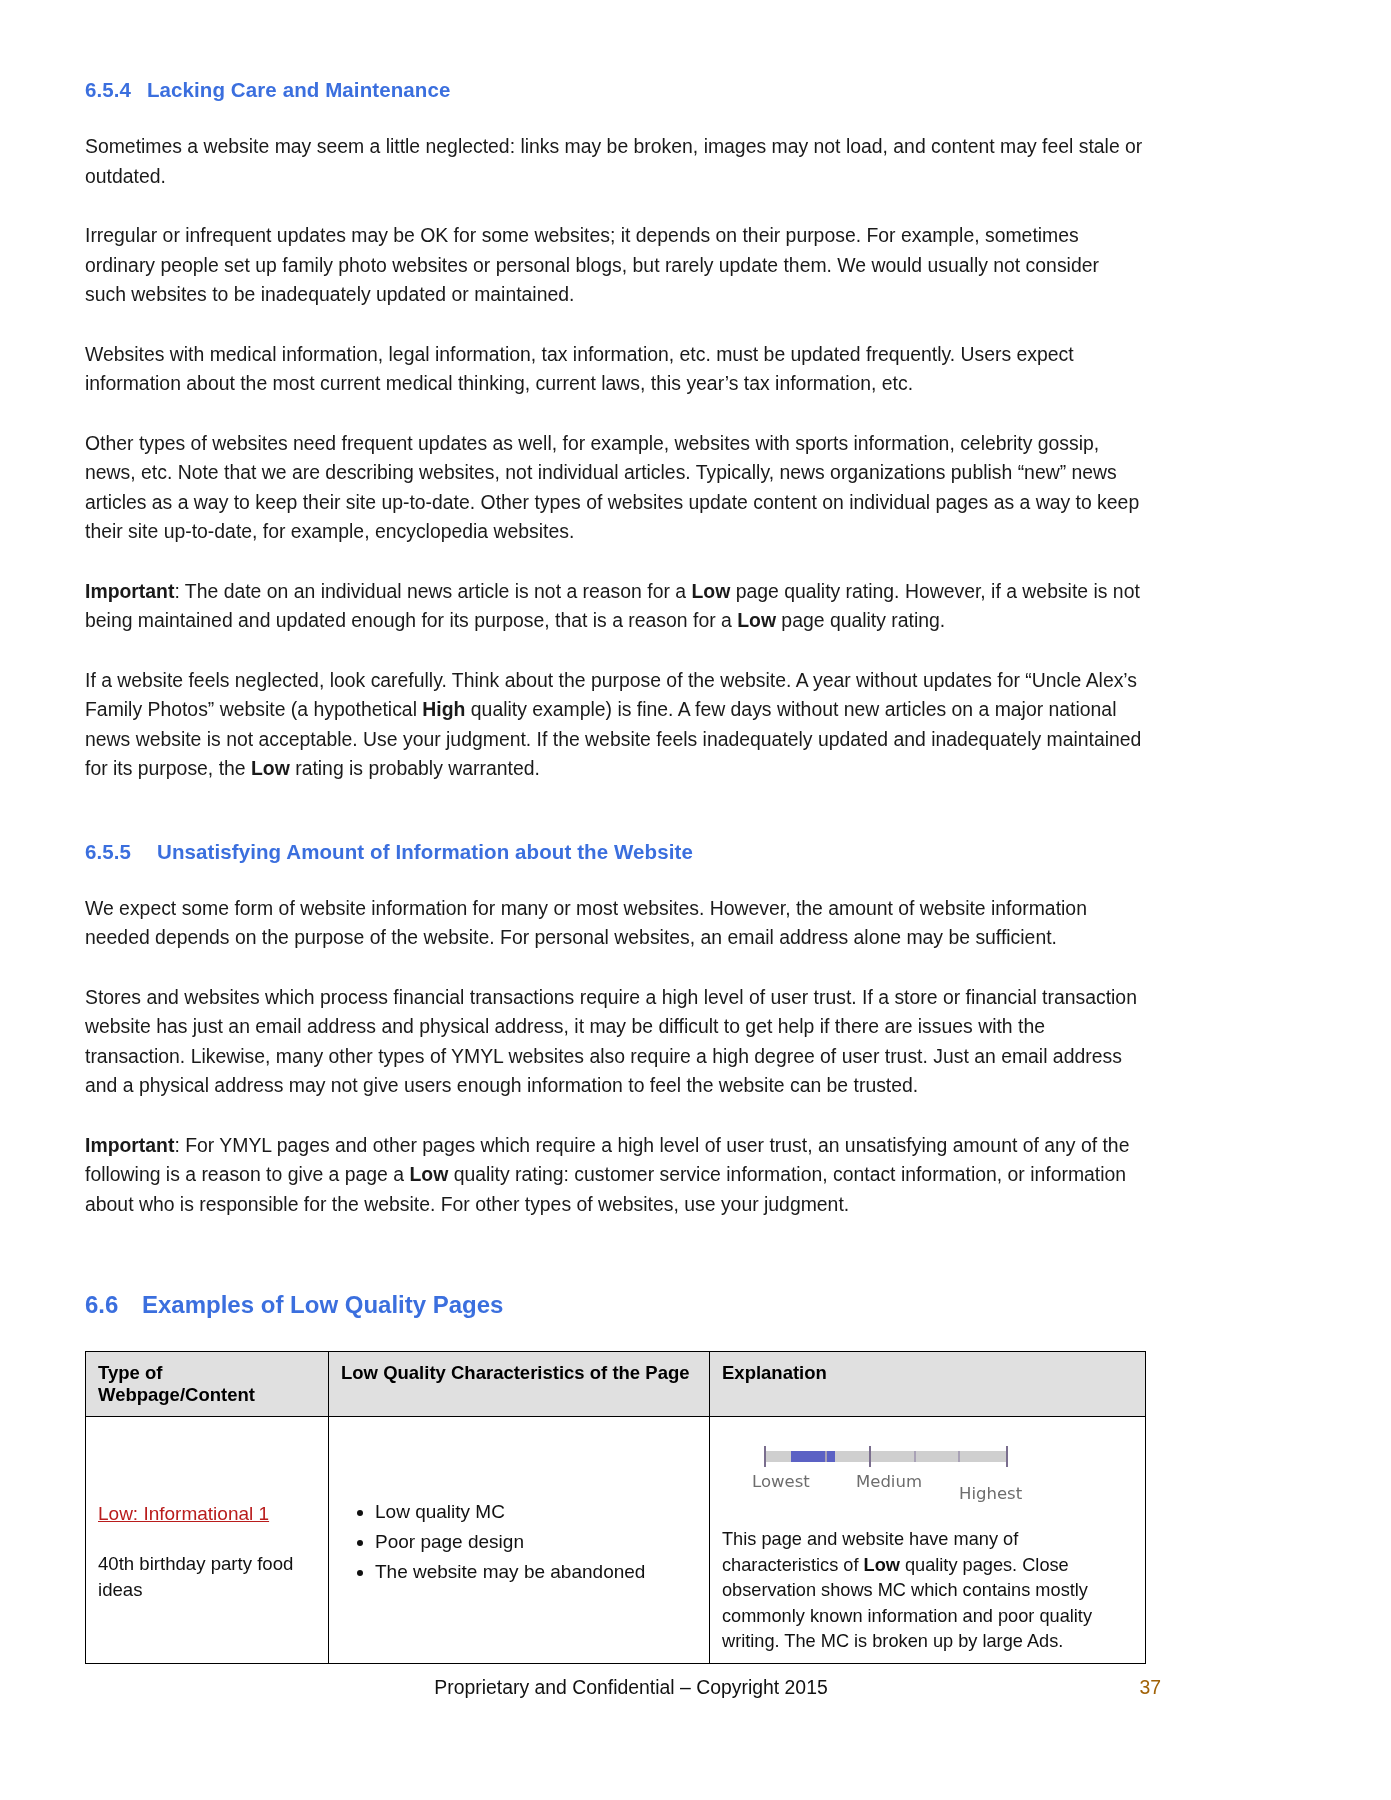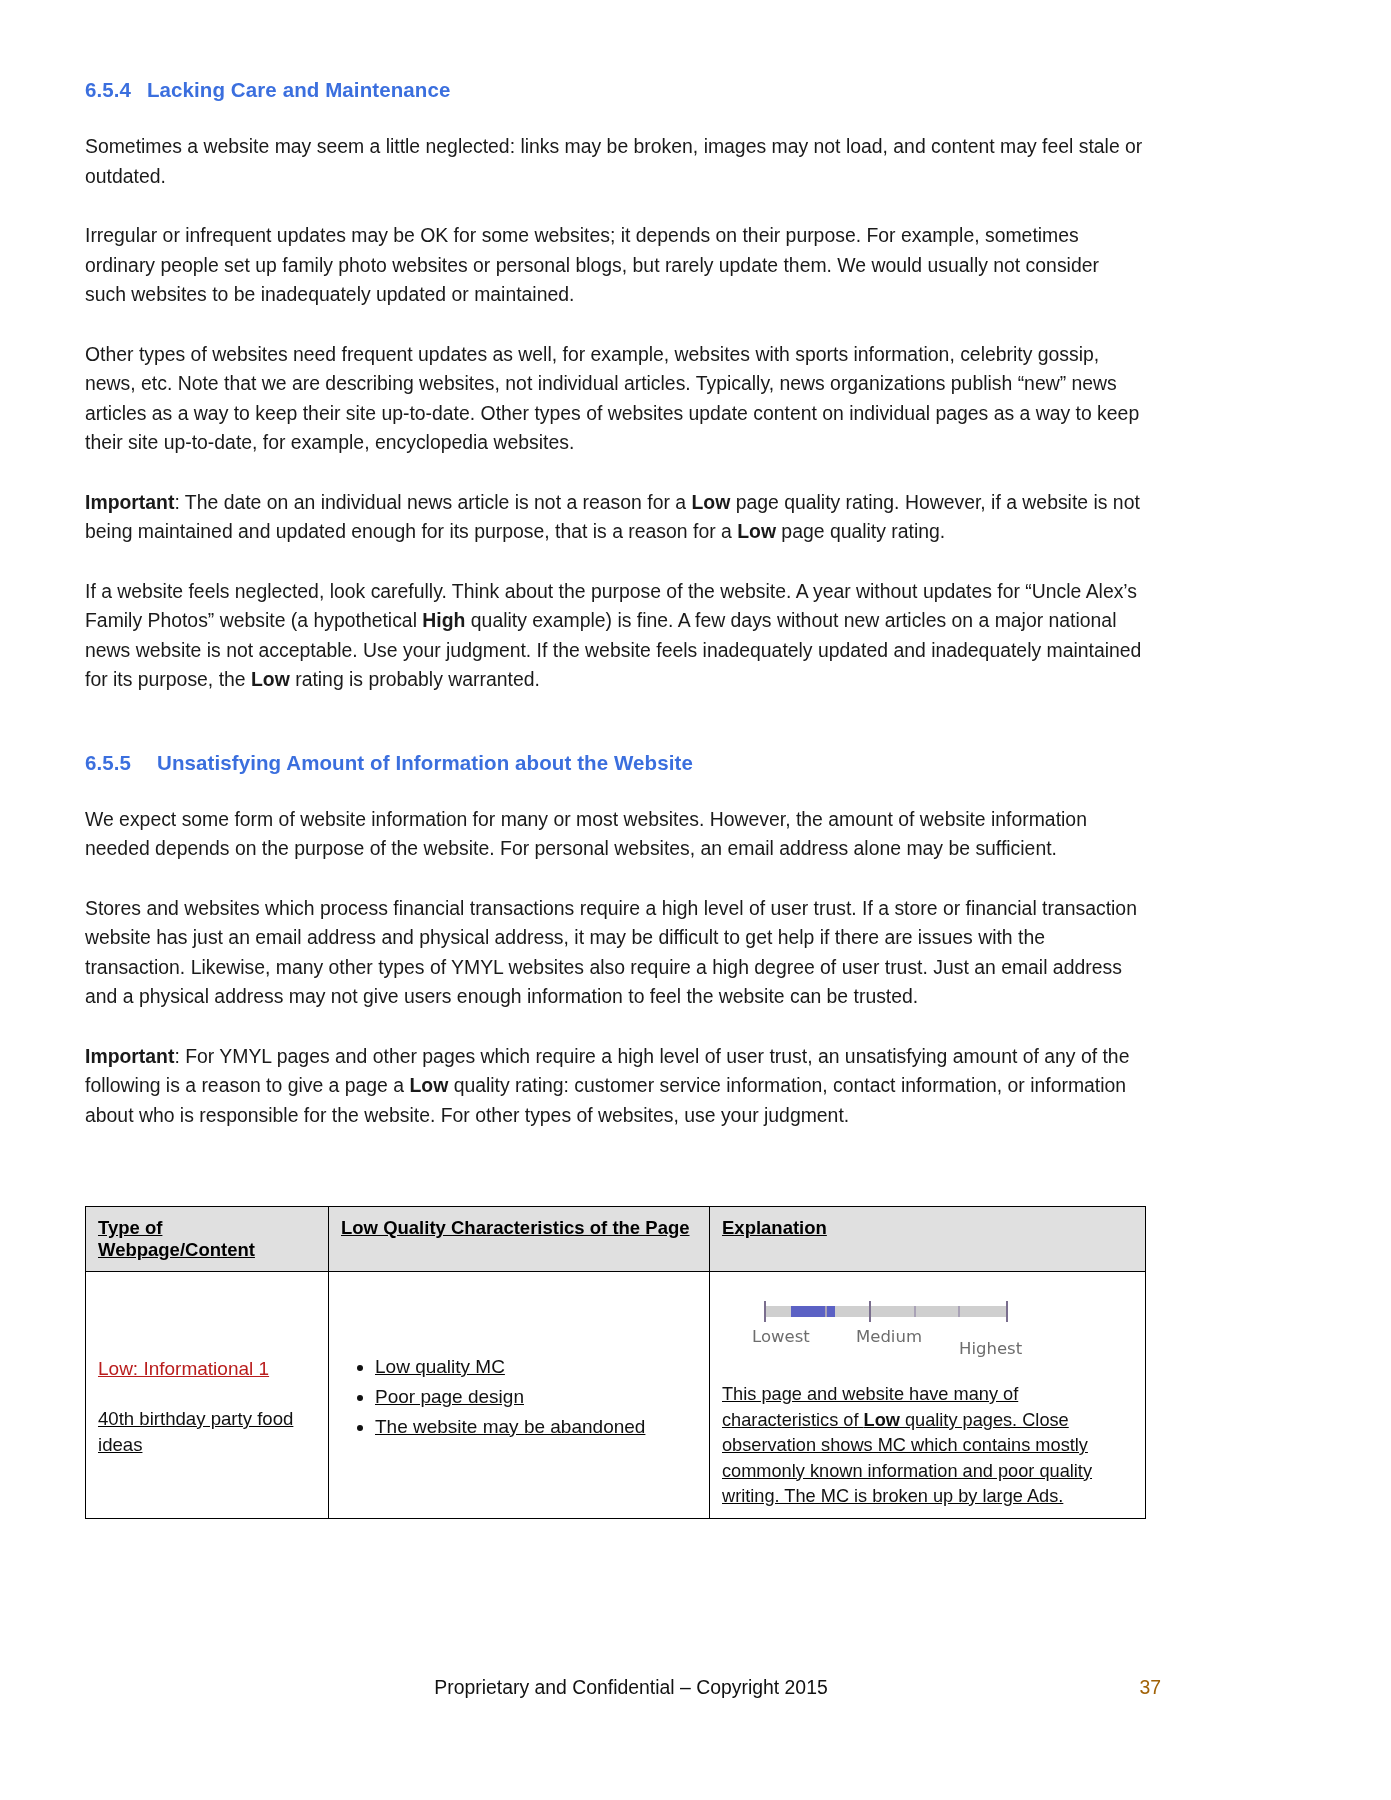--- a/index.html
+++ b/index.html
@@ -61,21 +61,20 @@
 
   .spacer-55 { height: 26px; }
   .spacer-66 { height: 42px; }
 
   
   table.examples {
     border-collapse: collapse;
     width: 1060px;
     table-layout: fixed;
     margin-top: 4px;
-    text-decoration: underline;
   }
   table.examples th, table.examples td {
     border: 1.6px solid #000;
     vertical-align: top;
     padding: 8px 10px 8px 12px;
   }
   table.examples thead th {
     background: #e0e0e0;
     font-size: 18.5px;
     font-weight: bold;
@@ -206,39 +205,43 @@
 
   <div class="content">
 
     <h3 class="sec-head h654">
       <span class="num">6.5.4</span>
       <span>Lacking Care and Maintenance</span>
     </h3>
 
     <p class="body">Sometimes a website may seem a little neglected: links may be broken, images may not load, and content may feel stale or outdated.</p>
     <p class="body">Irregular or infrequent updates may be OK for some websites; it depends on their purpose.   For example, sometimes ordinary people set up family photo websites or personal blogs, but rarely update them.  We would usually not consider such websites to be inadequately updated or maintained.</p>
+    <p class="body">Websites with medical information, legal information, tax information, etc. must be updated frequently.  Users expect information about the most current medical thinking, current laws, this year’s tax information, etc.</p>
     <p class="body">Other types of websites need frequent updates as well, for example, websites with sports information, celebrity gossip, news, etc.   Note that we are describing websites, not individual articles.  Typically, news organizations publish “new” news articles as a way to keep their site up-to-date.  Other types of websites update content on individual pages as a way to keep their site up-to-date, for example, encyclopedia websites.</p>
 
     <p class="body"><span class="b">Important</span><span>: The date on an individual news article is not a reason for a </span><span class="b">Low</span><span> page quality rating.  However, if a website is not being maintained and updated enough for its purpose, that is a reason for a </span><span class="b">Low</span><span> page quality rating.</span></p>
 
     <p class="body"><span>If a website feels neglected, look carefully.  Think about the purpose of the website.  A year without updates for “Uncle Alex’s Family Photos” website (a hypothetical </span><span class="b">High</span><span> quality example) is fine.  A few days without new articles on a major national news website is not acceptable.  Use your judgment.  If the website feels inadequately updated and inadequately maintained for its purpose, the </span><span class="b">Low</span><span> rating is probably warranted.</span></p>
 
     <div class="spacer-55"></div>
 
     <h3 class="sec-head h655">
       <span class="num">6.5.5</span><span>Unsatisfying Amount of Information about the Website</span>
     </h3>
 
     <p class="body">We expect some form of website information for many or most websites.  However, the amount of website information needed depends on the purpose of the website.  For personal websites, an email address alone may be sufficient.</p>
     <p class="body">Stores and websites which process financial transactions require a high level of user trust.  If a store or financial transaction website has just an email address and physical address, it may be difficult to get help if there are issues with the transaction.  Likewise, many other types of YMYL websites also require a high degree of user trust.  Just an email address and a physical address may not give users enough information to feel the website can be trusted.</p>
 
     <p class="body"><span class="b">Important</span><span>: For YMYL pages and other pages which require a high level of user trust, an unsatisfying amount of any of the following is a reason to give a page a </span><span class="b">Low</span><span> quality rating: customer service information, contact information, or information about who is responsible for the website.  For other types of websites, use your judgment.</span></p>
 
     <div class="spacer-66"></div>
 
+    <h2 class="sec-head-big">
+      <span class="num">6.6</span><span>Examples of Low Quality Pages</span>
+    </h2>
 
     <table class="examples">
       <colgroup>
         <col class="c1">
           <col class="c2">
           <col class="c3">
       </colgroup>
       <thead>
         <tr>
           <th>Type of Webpage/Content</th>

